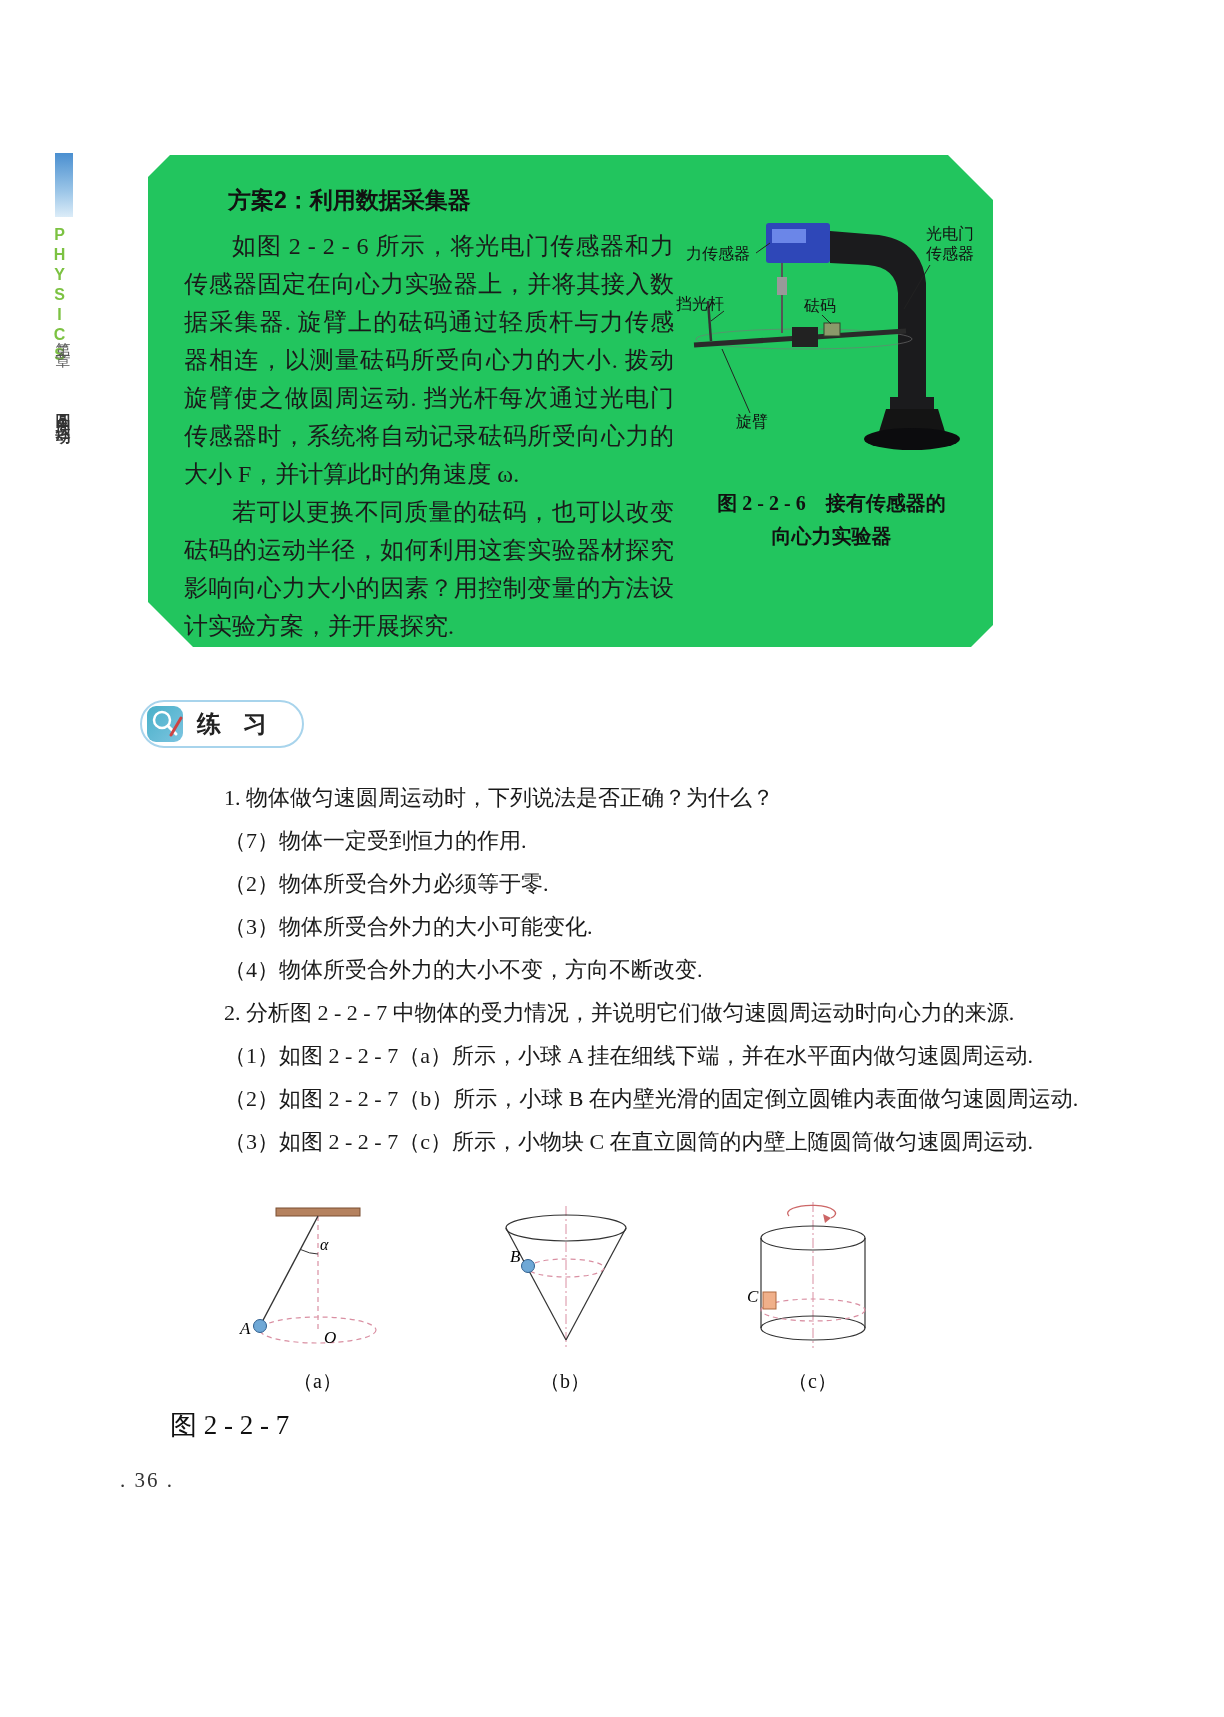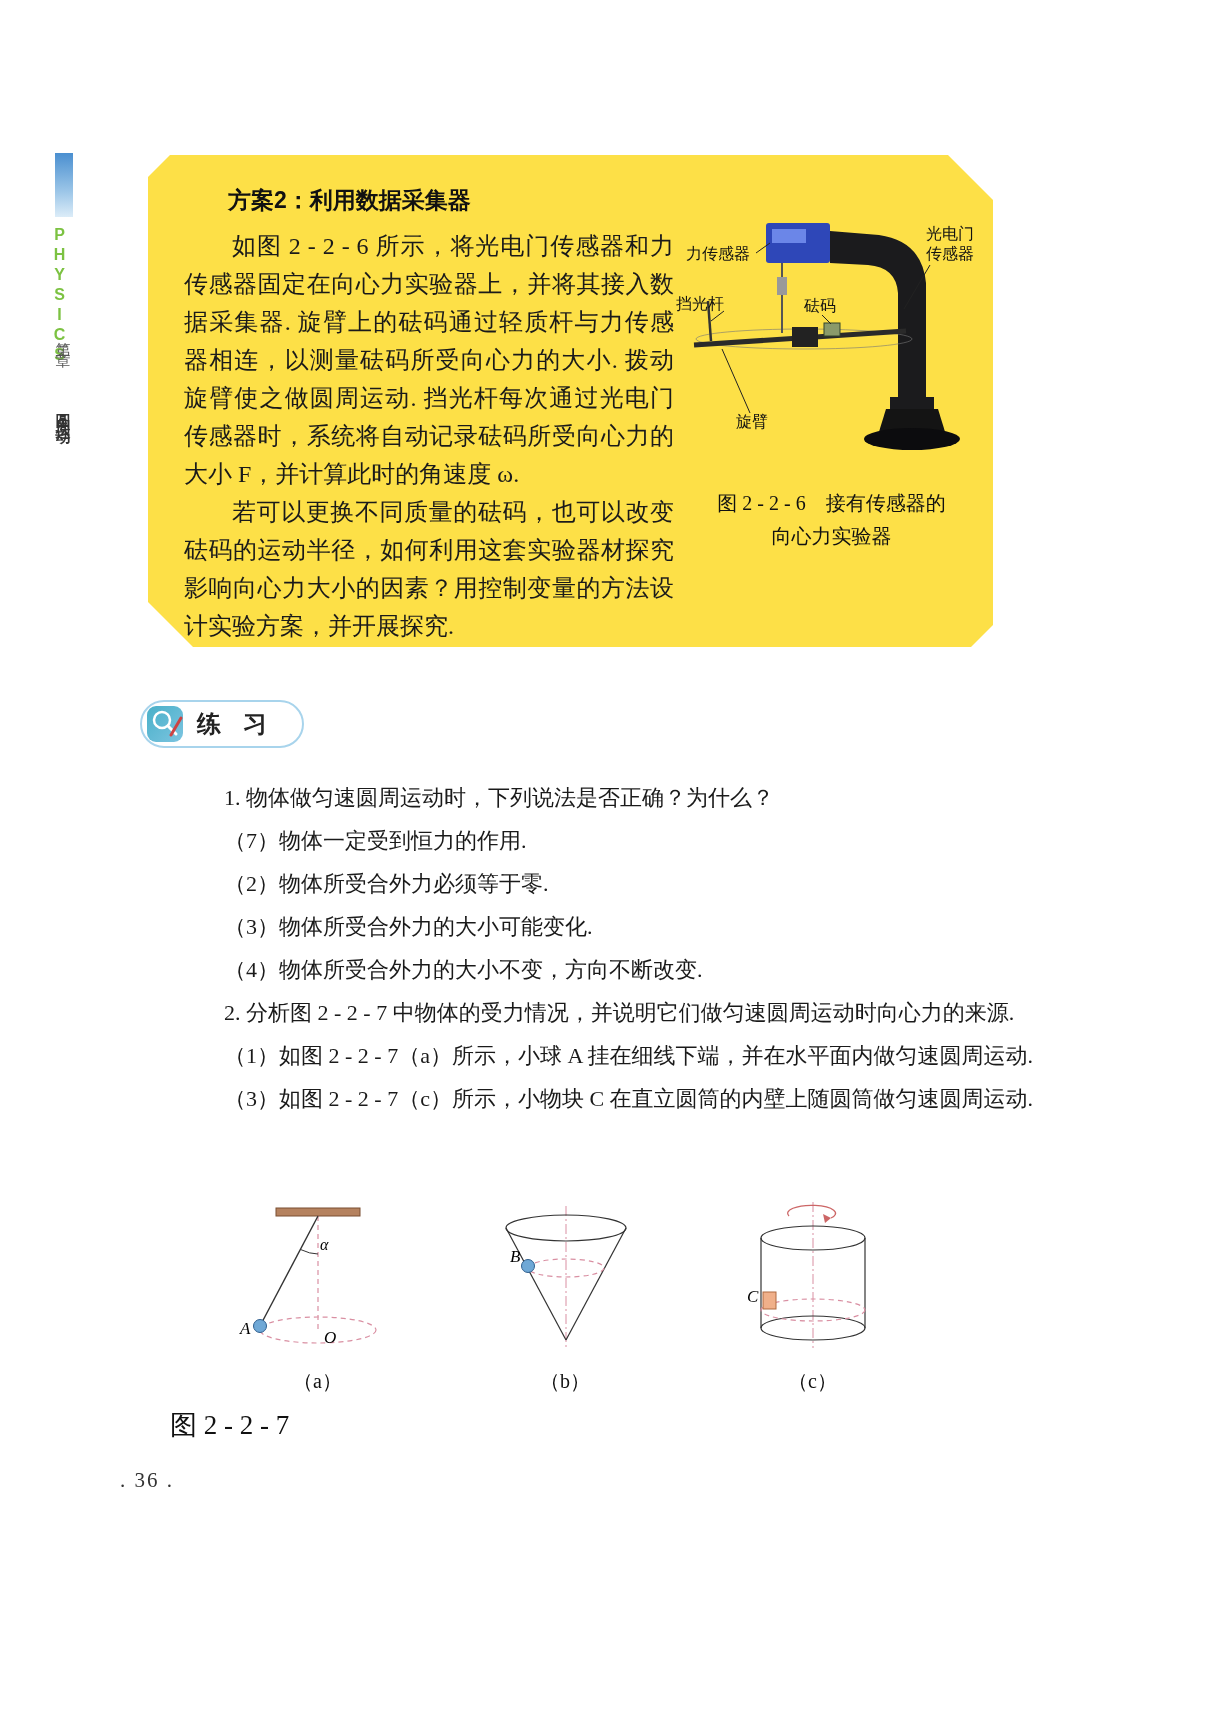--- a/index.html
+++ b/index.html
@@ -14,32 +14,32 @@
   .blue-bar { position:absolute; left:55px; top:153px; width:18px; height:64px;
     background:linear-gradient(180deg,#4a8fd0 0%, #9cc6e8 60%, #dcecf8 100%); }
   .physics { position:absolute; left:50px; top:226px; color:#7cc242;
     font-family:"Liberation Sans", sans-serif; font-weight:bold; font-size:16px; letter-spacing:3px; }
   .chapter { position:absolute; left:53px; top:330px; font-size:15px; color:#555; letter-spacing:5px; }
   .chapter-title { position:absolute; left:53px; top:402px; font-size:15px; color:#333; font-weight:bold; letter-spacing:5px; }
 
   
   .plan-box {
     position:absolute; left:148px; top:155px; width:845px; height:492px;
-    background:#fde047;
+    background:#22c55e;
     clip-path: polygon(22px 0, 800px 0, 845px 45px, 845px 470px, 823px 492px, 45px 492px, 0 447px, 0 22px);
   }
   .plan-title {
     position:absolute; left:80px; top:30px; font-family:"Liberation Sans", sans-serif;
     font-weight:bold; font-size:23px; color:#111;
   }
   .plan-text { position:absolute; left:36px; top:72px; width:490px;
     font-size:24px; line-height:38px; text-align:justify; }
   .plan-text p { text-indent:2em; }
   .plan-figure { position:absolute; left:526px; top:64px; width:315px; }
-  .fig-caption { text-align:center; margin-top:12px; font-size:20px; line-height:33px; color:#111; }
+  .fig-caption { text-align:center; margin-top:12px; font-size:20px; line-height:33px; color:#111;font-weight:bold; }
 
   
   .exercise-header {
     position:absolute; left:140px; top:700px; width:164px; height:48px;
     background:#ffffff; border:2px solid #a8d4ec; border-radius:25px;
     display:flex; align-items:center; gap:10px; padding:0 12px 0 3px;
   }
   .exercise-header .label { font-size:24px; font-weight:700; letter-spacing:8px; color:#222; }
 
   
@@ -135,20 +135,21 @@
   </div>
 
   <div class="exercise-body">
     <p>1. 物体做匀速圆周运动时，下列说法是否正确？为什么？</p>
     <p>（7）物体一定受到恒力的作用.</p>
     <p>（2）物体所受合外力必须等于零.</p>
     <p>（3）物体所受合外力的大小可能变化.</p>
     <p>（4）物体所受合外力的大小不变，方向不断改变.</p>
     <p>2. 分析图 2 - 2 - 7 中物体的受力情况，并说明它们做匀速圆周运动时向心力的来源.</p>
     <p>（1）如图 2 - 2 - 7（a）所示，小球 A 挂在细线下端，并在水平面内做匀速圆周运动.</p>
+    <p>（2）如图 2 - 2 - 7（b）所示，小球 B 在内壁光滑的固定倒立圆锥内表面做匀速圆周运动.</p>
     <p>（3）如图 2 - 2 - 7（c）所示，小物块 C 在直立圆筒的内壁上随圆筒做匀速圆周运动.</p>
   </div>
 
   <div class="figures-wrap">
     <div class="figures-row">
 
       <div class="fig">
         <svg width="215" height="160" viewBox="0 0 215 160">
           <rect x="66" y="10" width="84" height="8" fill="#b5825f" stroke="#7a4f33" stroke-width="1"></rect>
           <line x1="108" y1="18" x2="108" y2="132" stroke="#d98fa2" stroke-width="1.2" stroke-dasharray="5 4"></line>

